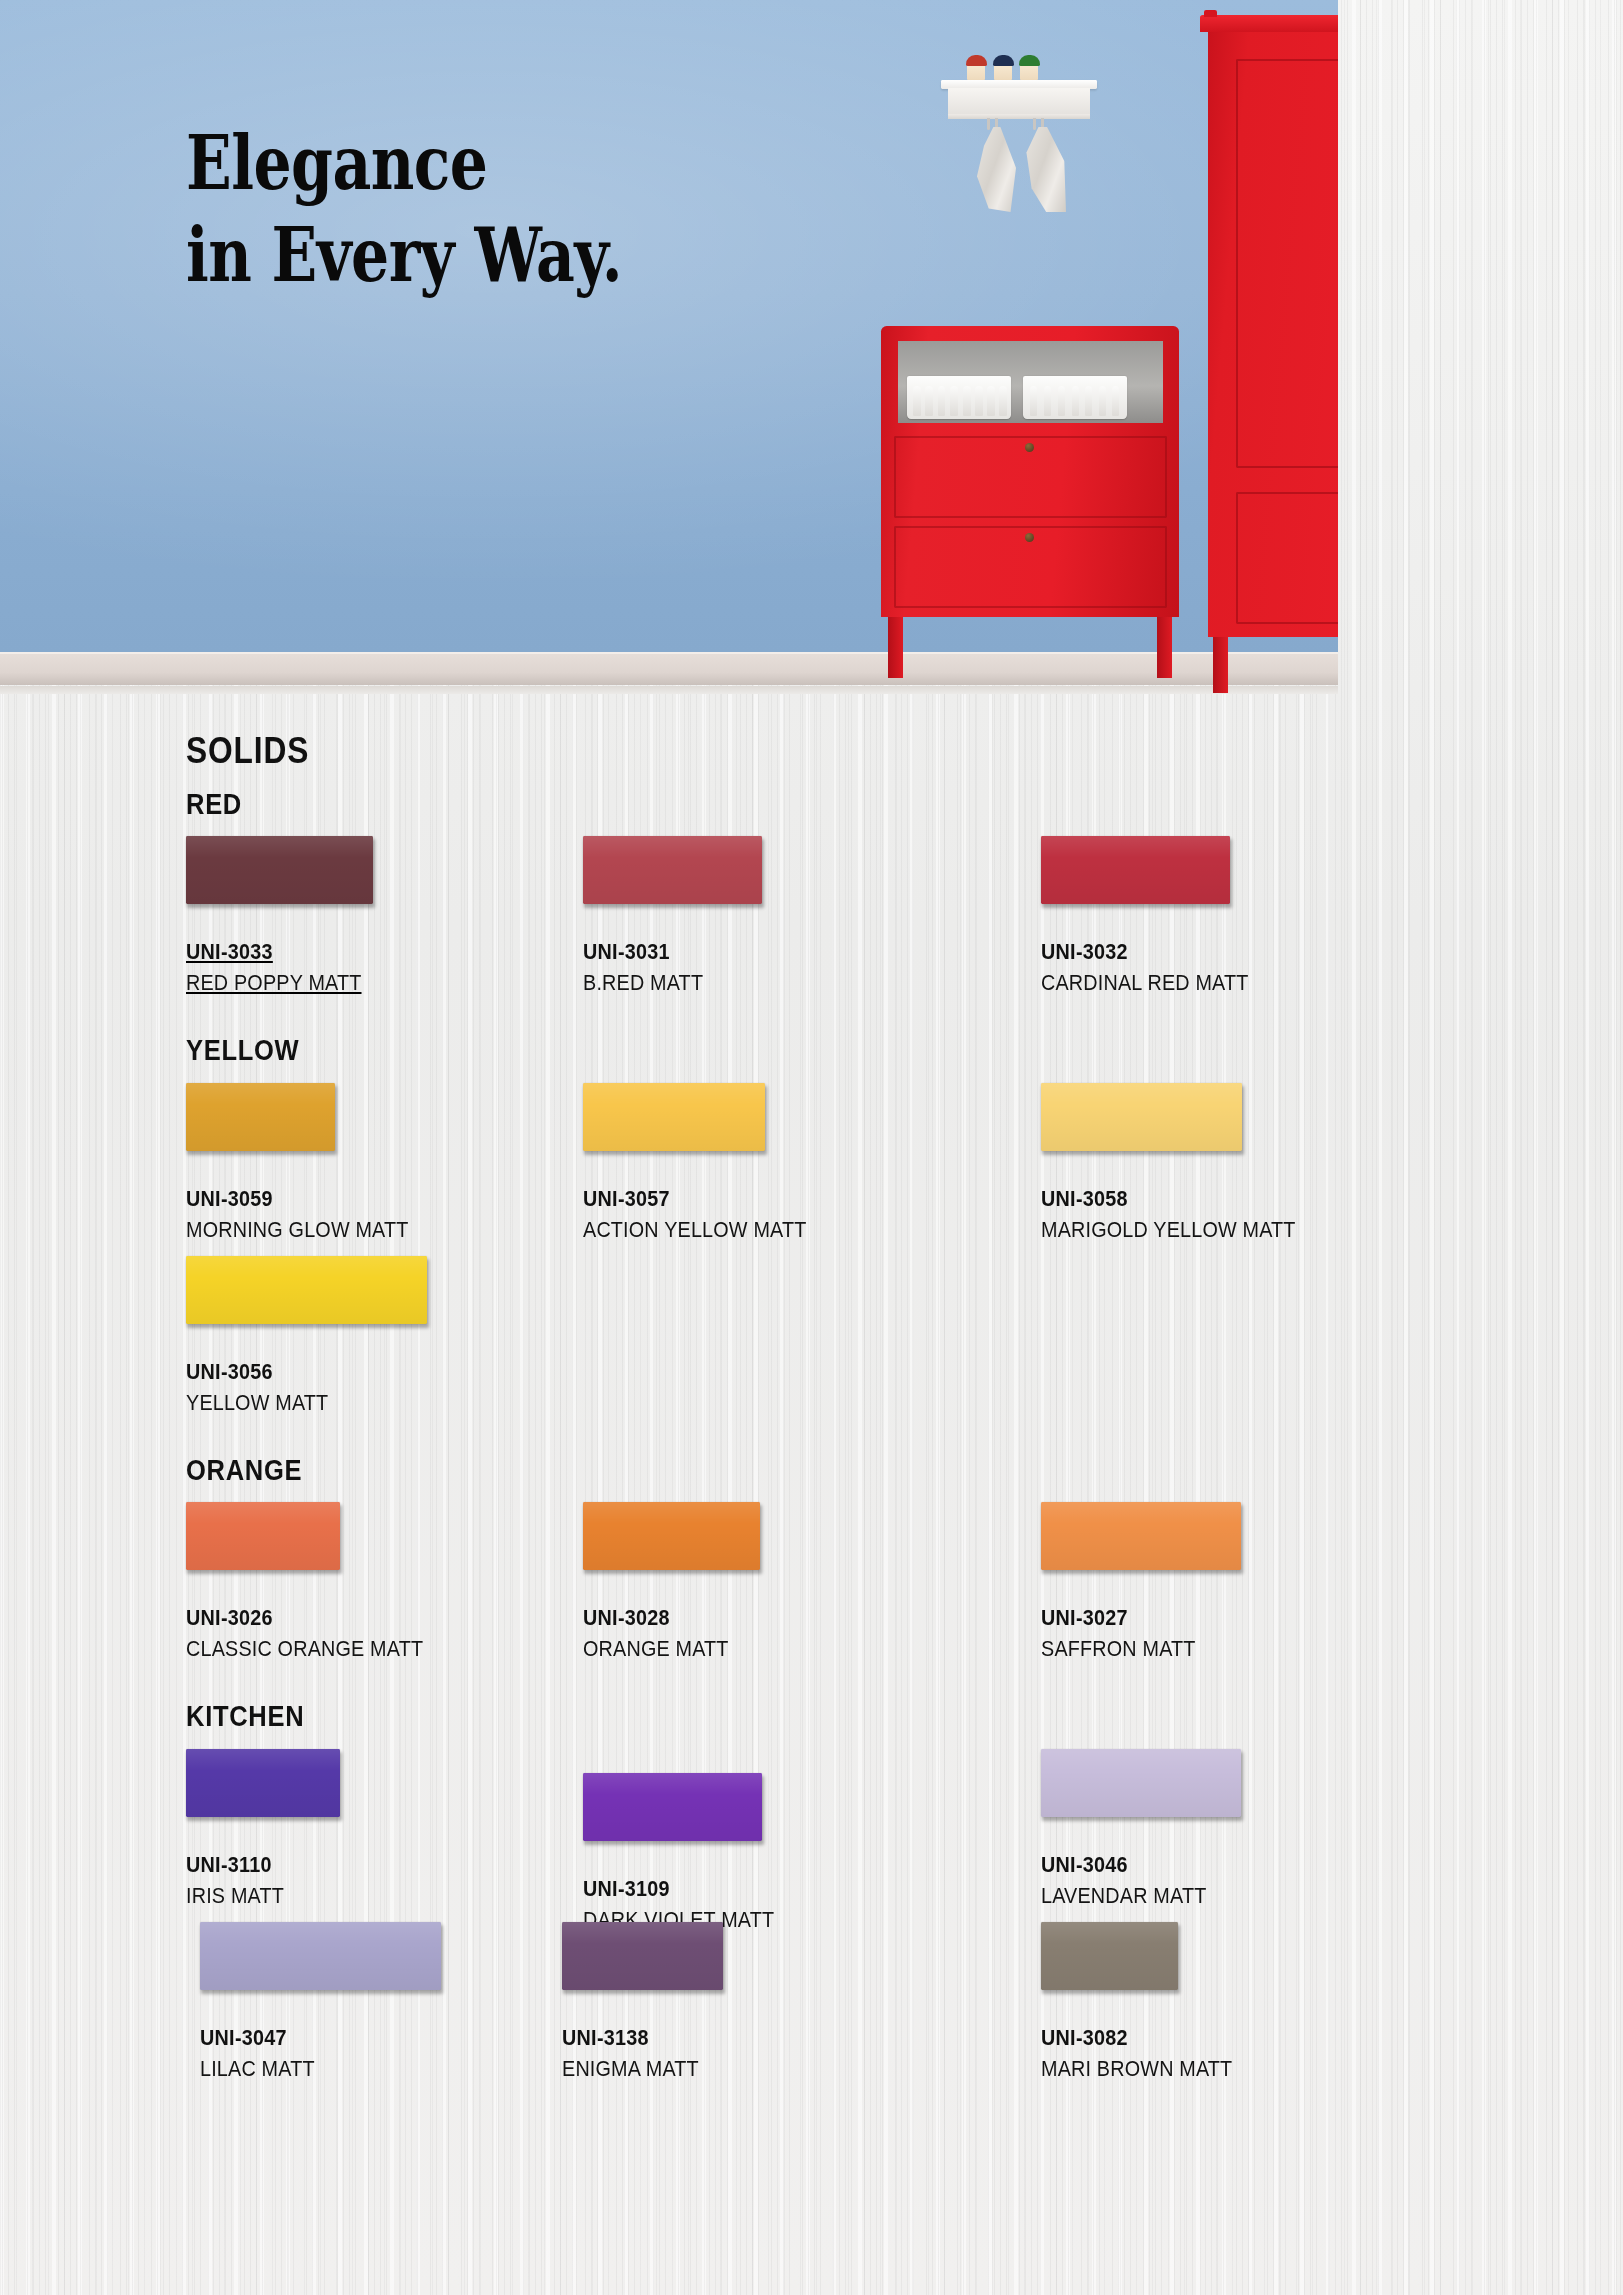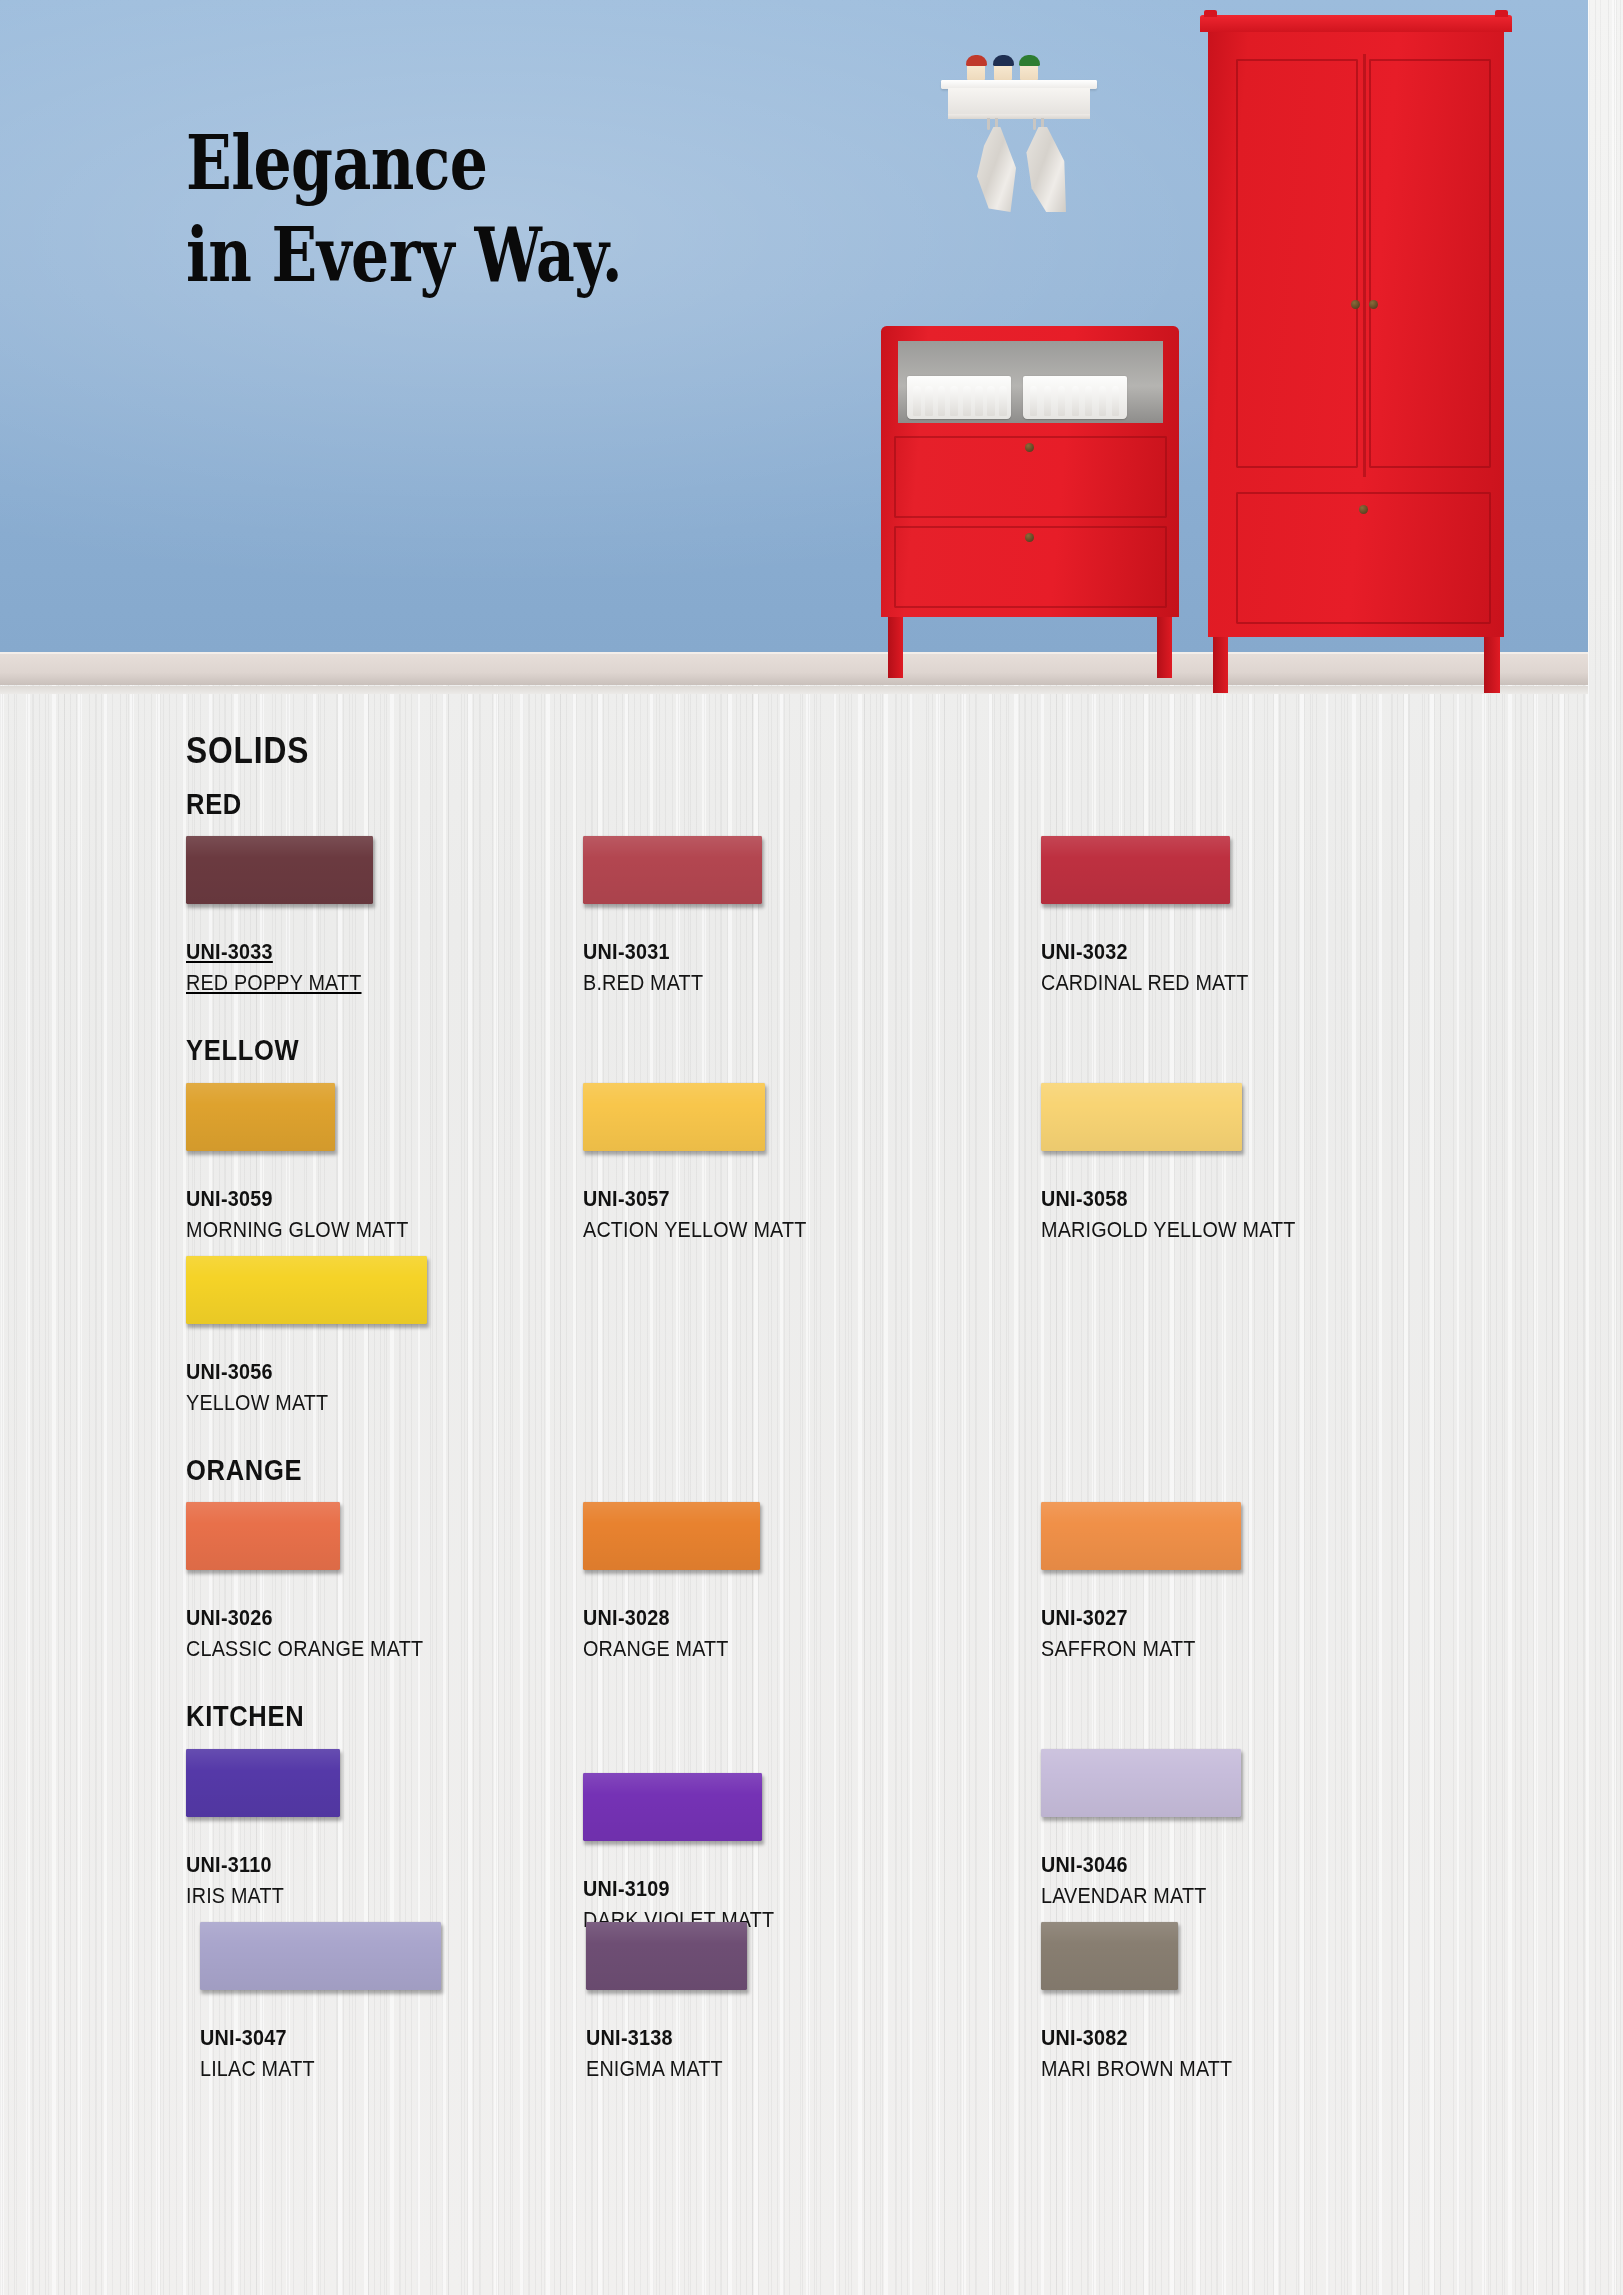--- a/index.html
+++ b/index.html
@@ -23,21 +23,21 @@
         rgba(160,160,160,0.10) 0px, rgba(160,160,160,0.10) 1.4px,
         rgba(255,255,255,0) 1.4px, rgba(255,255,255,0) 16px),
       repeating-linear-gradient(90deg,
         rgba(255,255,255,0.55) 0px, rgba(255,255,255,0.55) 4.2px,
         rgba(255,255,255,0) 4.2px, rgba(255,255,255,0) 26px),
       linear-gradient(180deg,#f4f4f3 0%, #ececeb 40%, #f1f0ef 100%);
   }
 
   
   #hero{
-    position:absolute; left:0; top:0; width:1588px; height:694px;
+    position:absolute; left:0; top:0; width:1338px; height:694px;
     overflow:hidden;
   }
   .wall{
     position:absolute; left:0; top:0; width:1623px; height:652px;
     background:linear-gradient(180deg,#9cbcdc 0%, #93b4d6 45%, #8aadd1 75%, #86a9cd 100%);
   }
   .wall:after{
     content:""; position:absolute; inset:0;
     background:radial-gradient(ellipse at 30% 35%, rgba(255,255,255,0.22) 0%, rgba(255,255,255,0) 60%);
   }
@@ -299,21 +299,21 @@
       <div style="position: absolute; left: 1041px; top: 1055px;">
         <div class="swatch" style="width: 200px; background-color: rgb(199, 189, 219);"></div>
         <div class="code" style="margin-top: 36px;">UNI-3046</div>
         <div class="cname" style="margin-top: 6.2px;">LAVENDAR MATT</div>
       </div>
       <div style="position: absolute; left: 200px; top: 1228px;">
         <div class="swatch" style="width: 241px; background-color: rgb(169, 165, 204);"></div>
         <div class="code" style="margin-top: 36px;">UNI-3047</div>
         <div class="cname" style="margin-top: 6.2px;">LILAC MATT</div>
       </div>
-      <div style="position: absolute; left: 586px; top: 1228px;">
+      <div style="position: absolute; left: 562px; top: 1228px;">
         <div class="swatch" style="width: 161px; background-color: rgb(110, 78, 116);"></div>
         <div class="code" style="margin-top: 36px;">UNI-3138</div>
         <div class="cname" style="margin-top: 6.2px;">ENIGMA MATT</div>
       </div>
       <div style="position: absolute; left: 1041px; top: 1228px;">
         <div class="swatch" style="width: 137px; background-color: rgb(136, 126, 113);"></div>
         <div class="code" style="margin-top: 36px;">UNI-3082</div>
         <div class="cname" style="margin-top: 6.2px;">MARI BROWN MATT</div>
       </div>
     </div>

